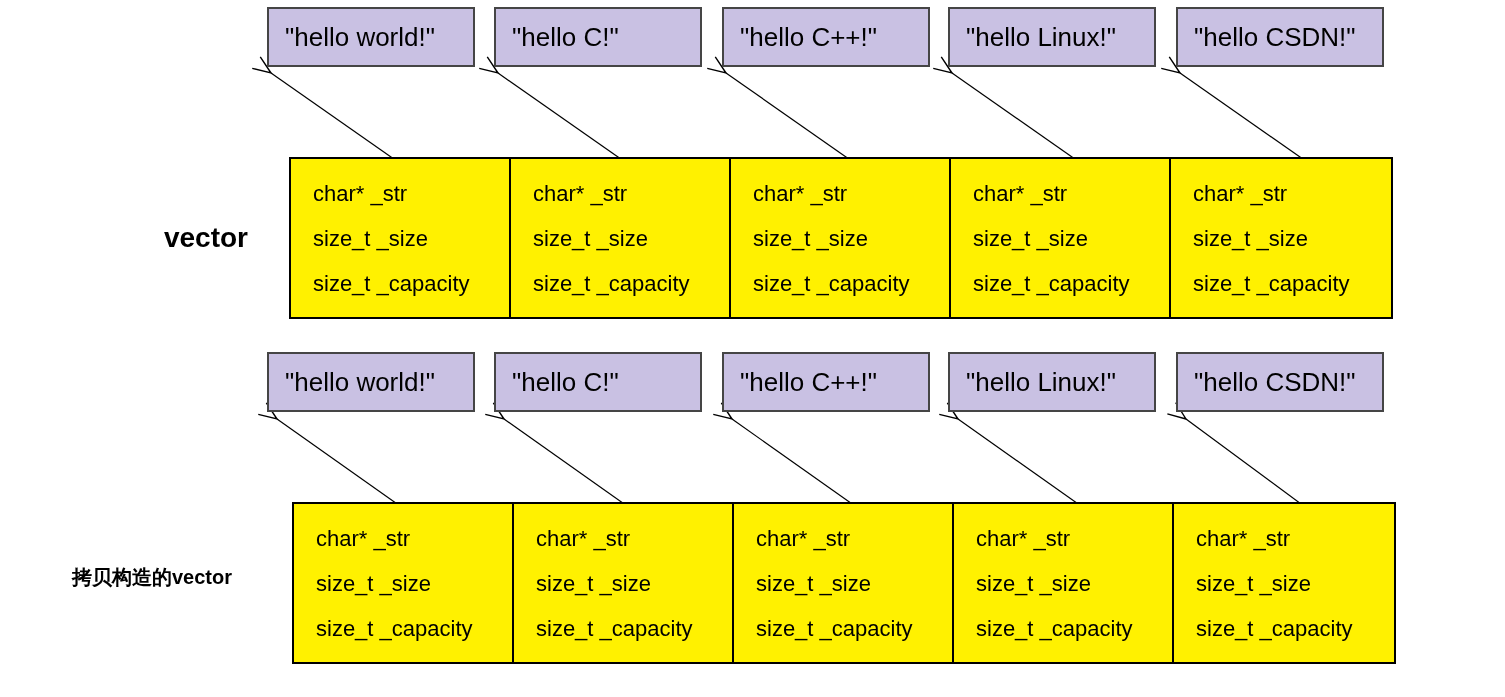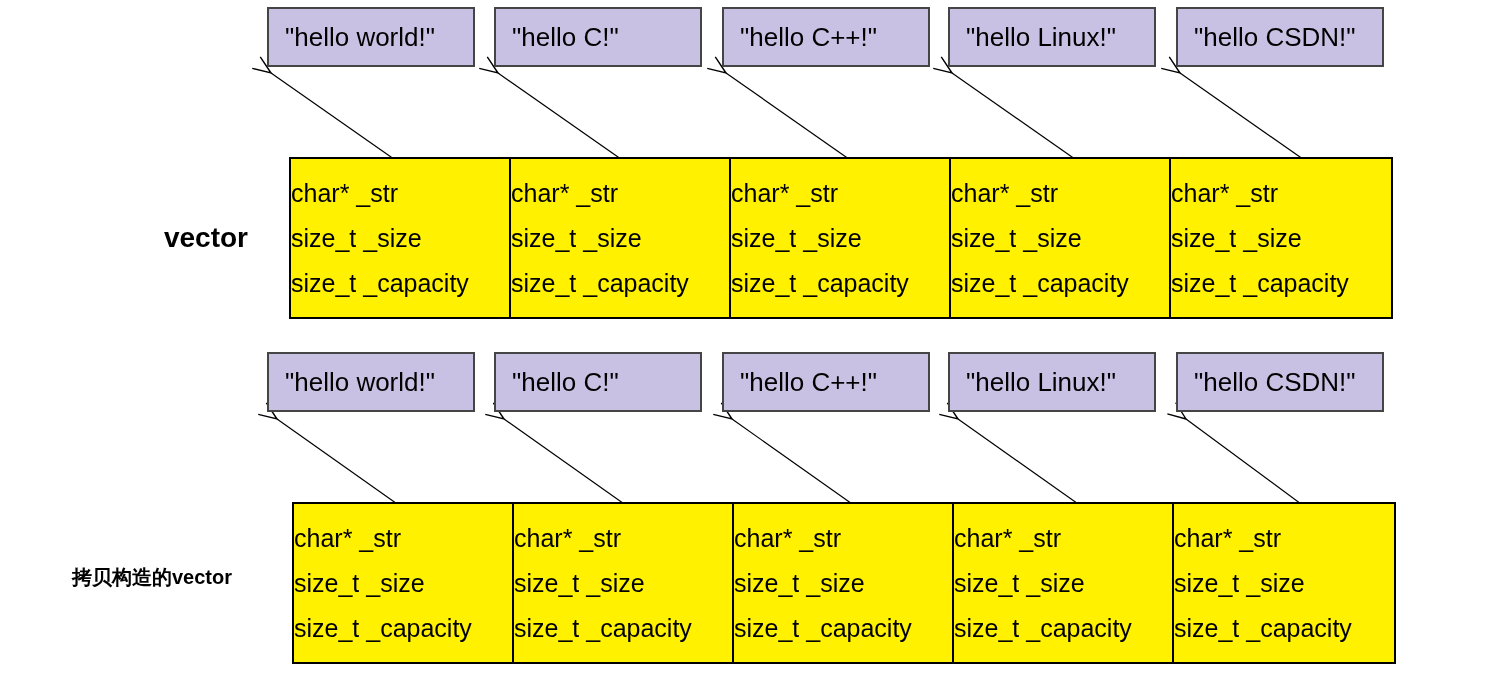--- a/index.html
+++ b/index.html
@@ -31,22 +31,22 @@
     display:flex;
     background:#FFF100;
     border:2px solid #000;
     box-sizing:content-box;
   }
   .vec-cell{
     width:220px;height:158px;
     box-sizing:border-box;
     border-right:2px solid #000;
     display:flex;flex-direction:column;justify-content:center;
-    padding-left:0;
-    font-size:25px;
+    padding-left:22px;
+    font-size:22px;
     line-height:45px;
     white-space:nowrap;
   }
   .vec-cell:last-child{border-right:none;}
   .row-label{
     position:absolute;
     font-weight:bold;
     white-space:nowrap;
     text-align:center;
   }

